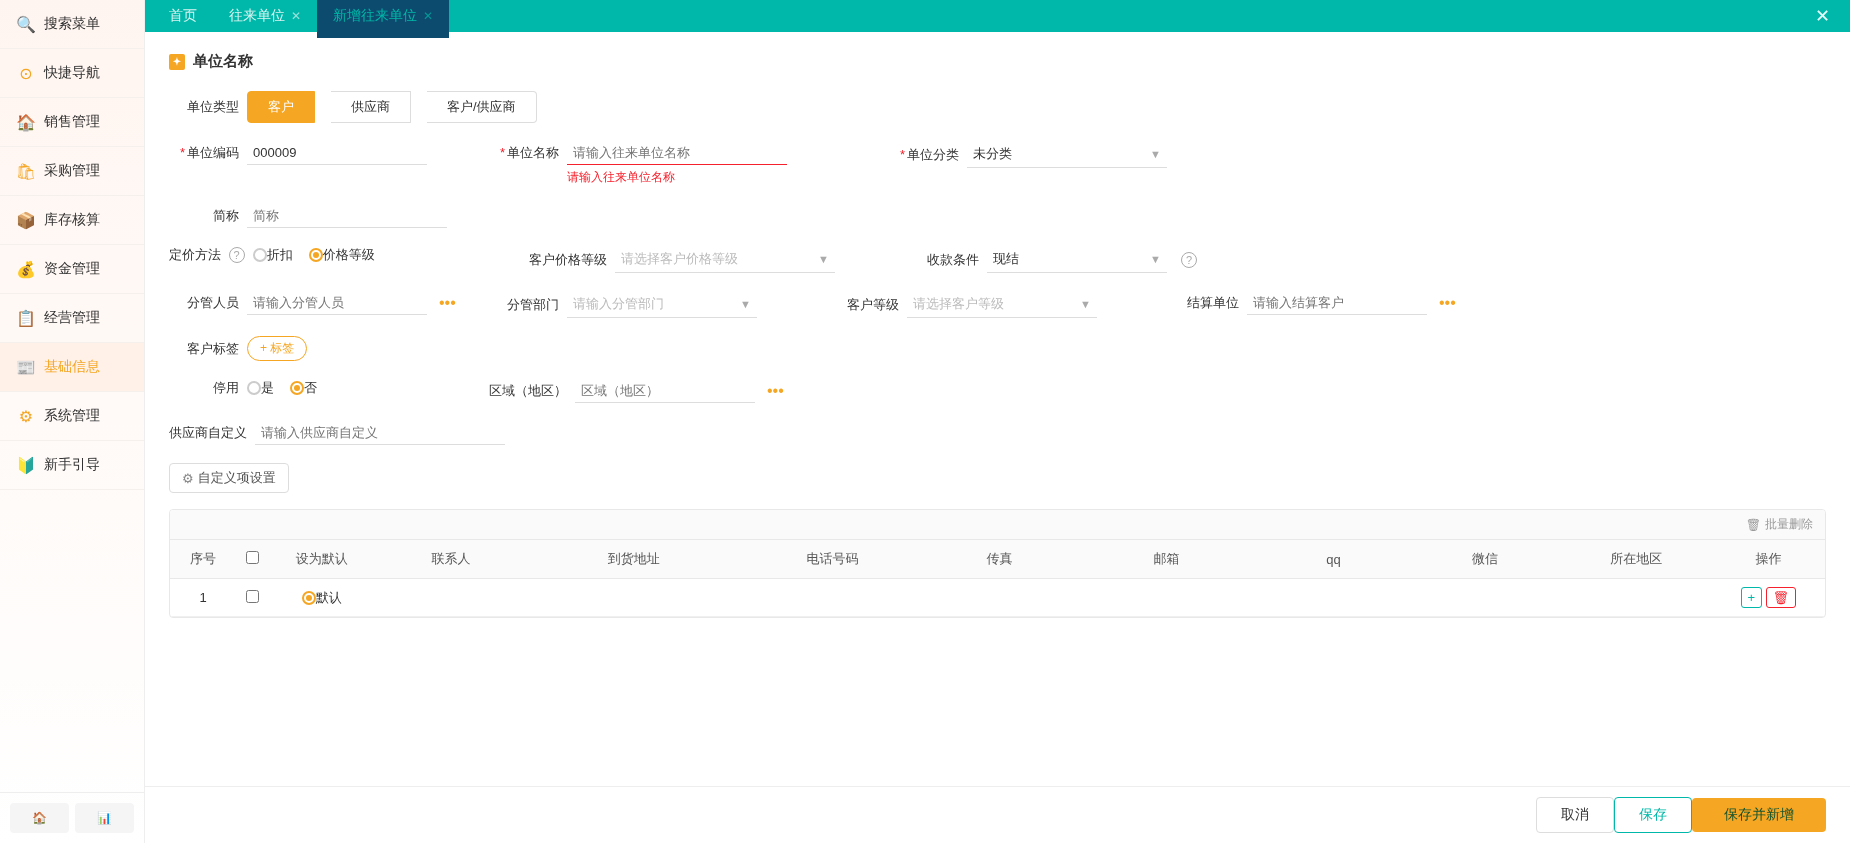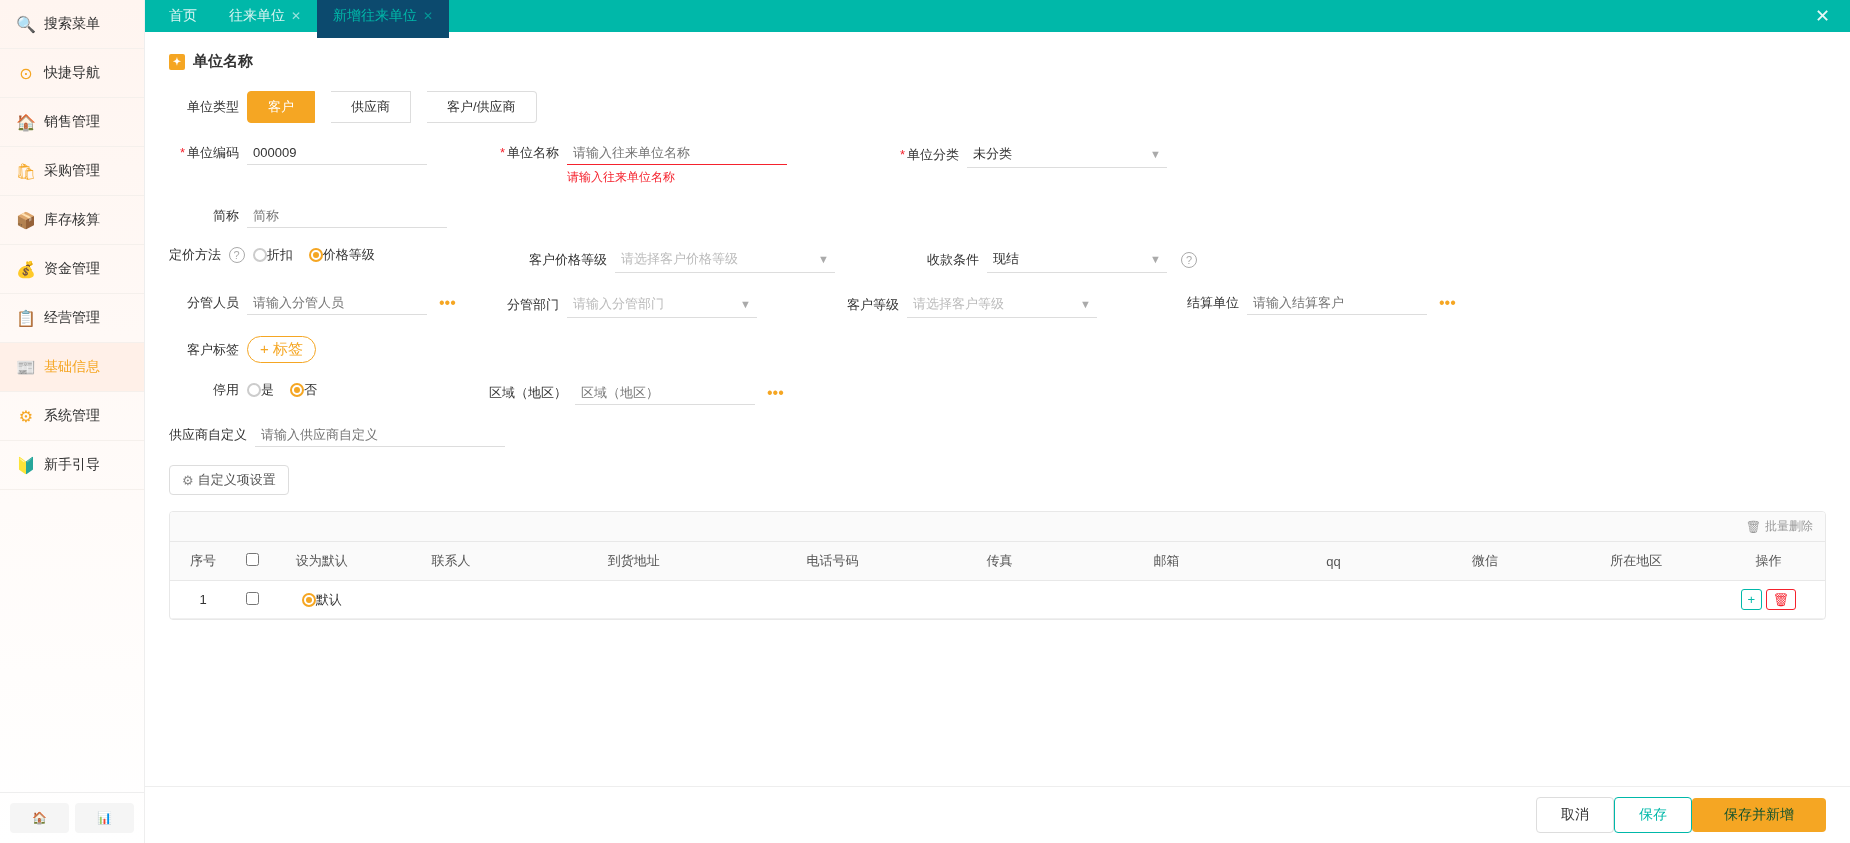--- a/index.html
+++ b/index.html
@@ -203,21 +203,21 @@
     .radio-circle.checked::after { content: ''; width: 6px; height: 6px; border-radius: 50%; background: #f5a623; display: block; }
 
     
     .dots-btn { color: #f5a623; cursor: pointer; font-size: 16px; padding: 0 4px; }
 
     
     .tag-btn {
       display: flex; align-items: center; gap: 4px;
       border: 1px solid #f5a623; color: #f5a623;
       border-radius: 20px; padding: 3px 12px;
-      font-size: 15px; cursor: pointer; background: #fff;
+      font-size: 12px; cursor: pointer; background: #fff;
     }
 
     
     .q-icon {
       width: 16px; height: 16px; border-radius: 50%; border: 1px solid #aaa;
       display: flex; align-items: center; justify-content: center;
       font-size: 11px; color: #aaa; cursor: pointer;
     }
 
     

